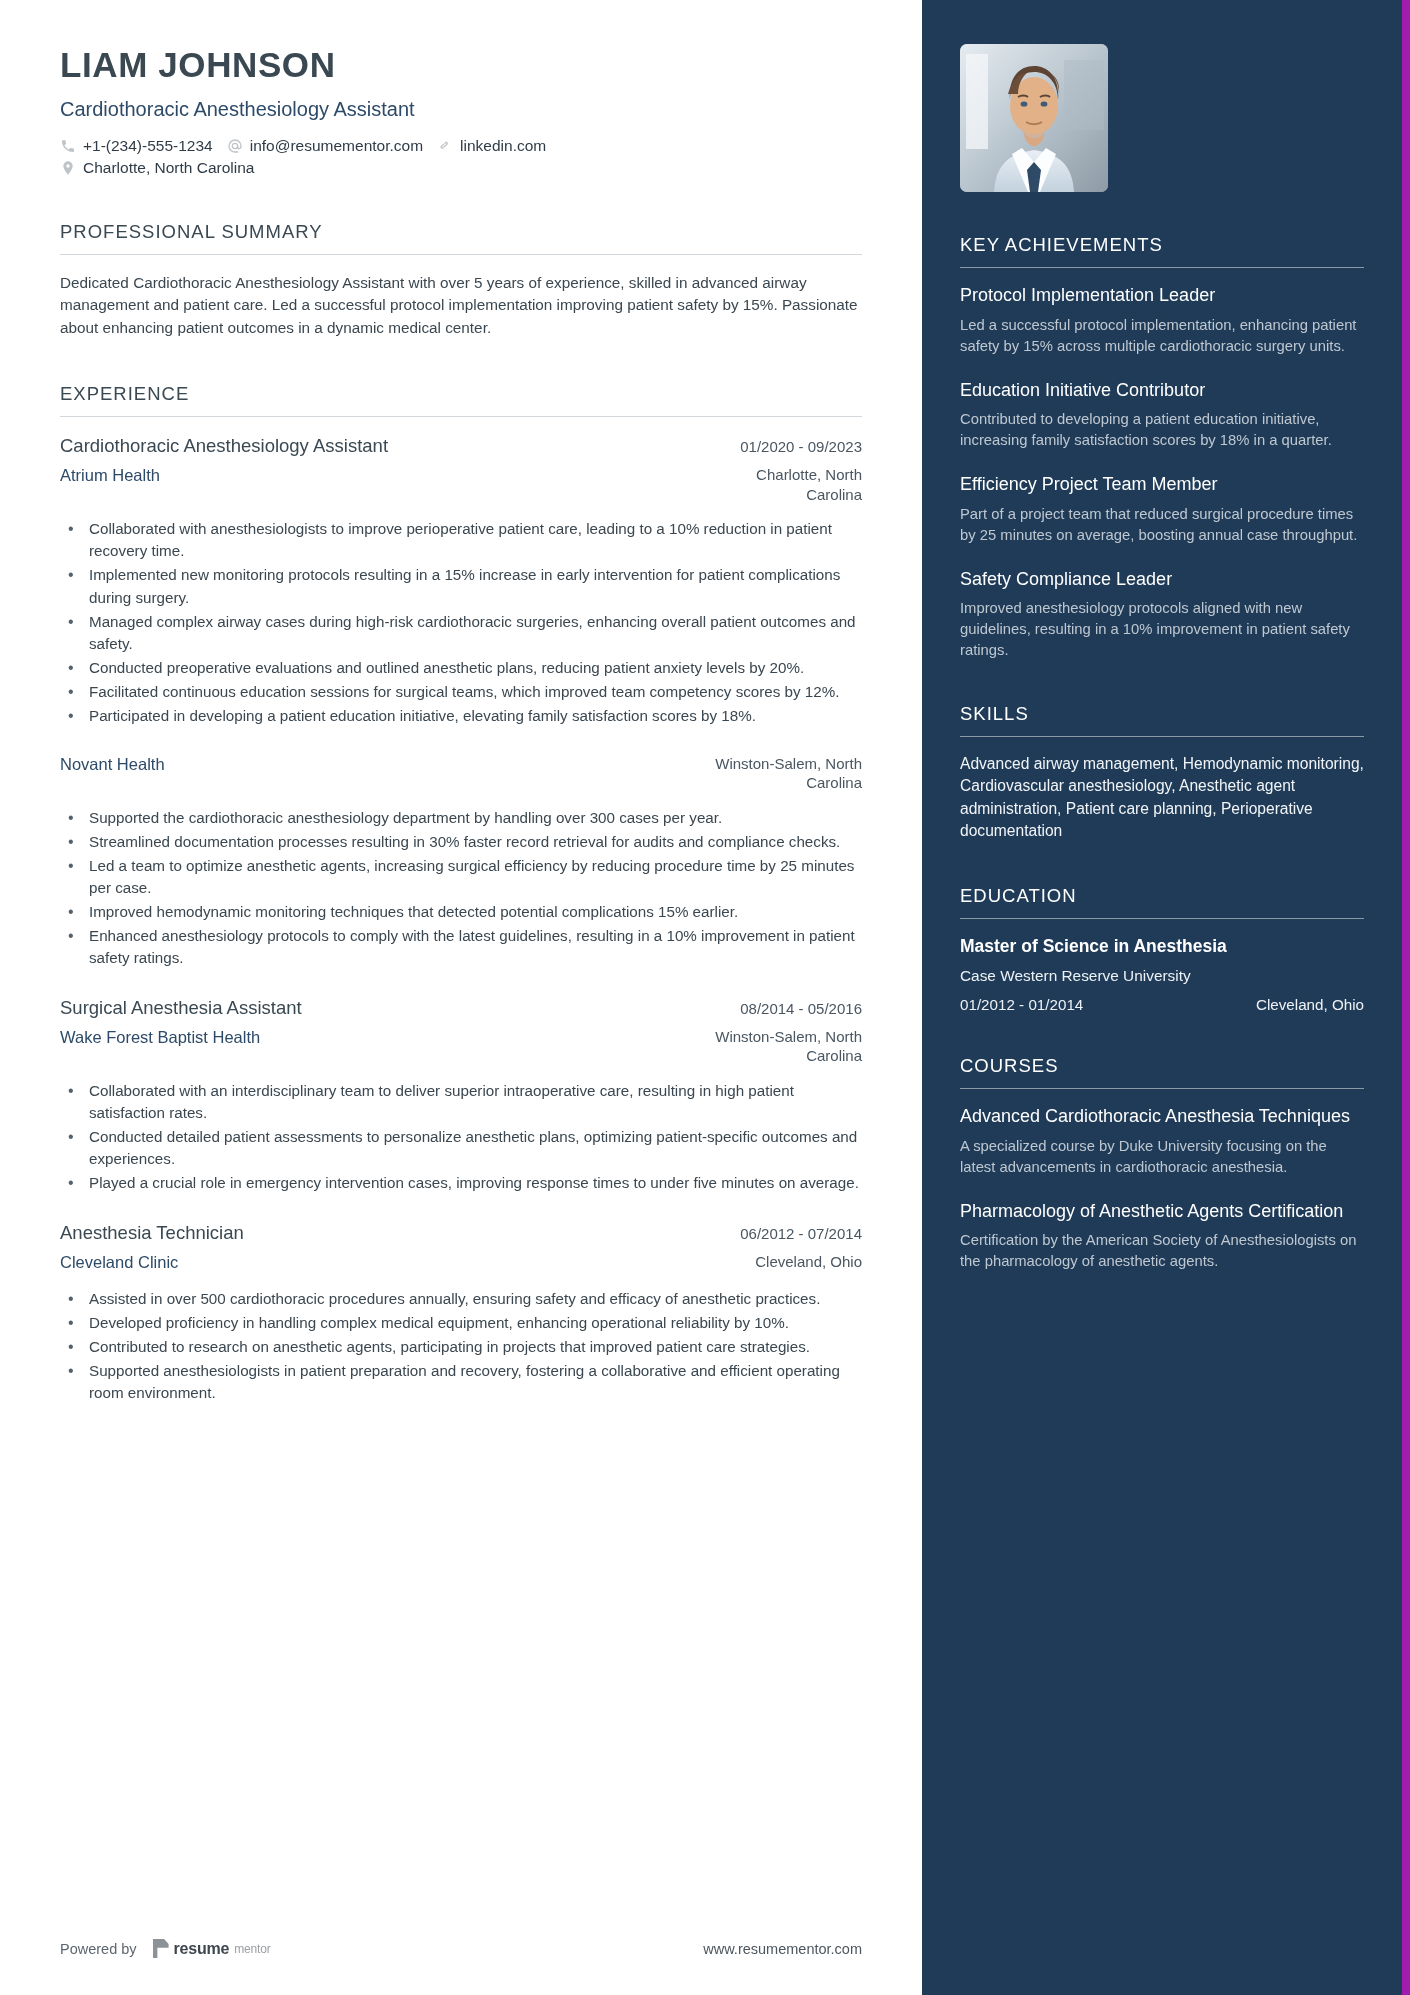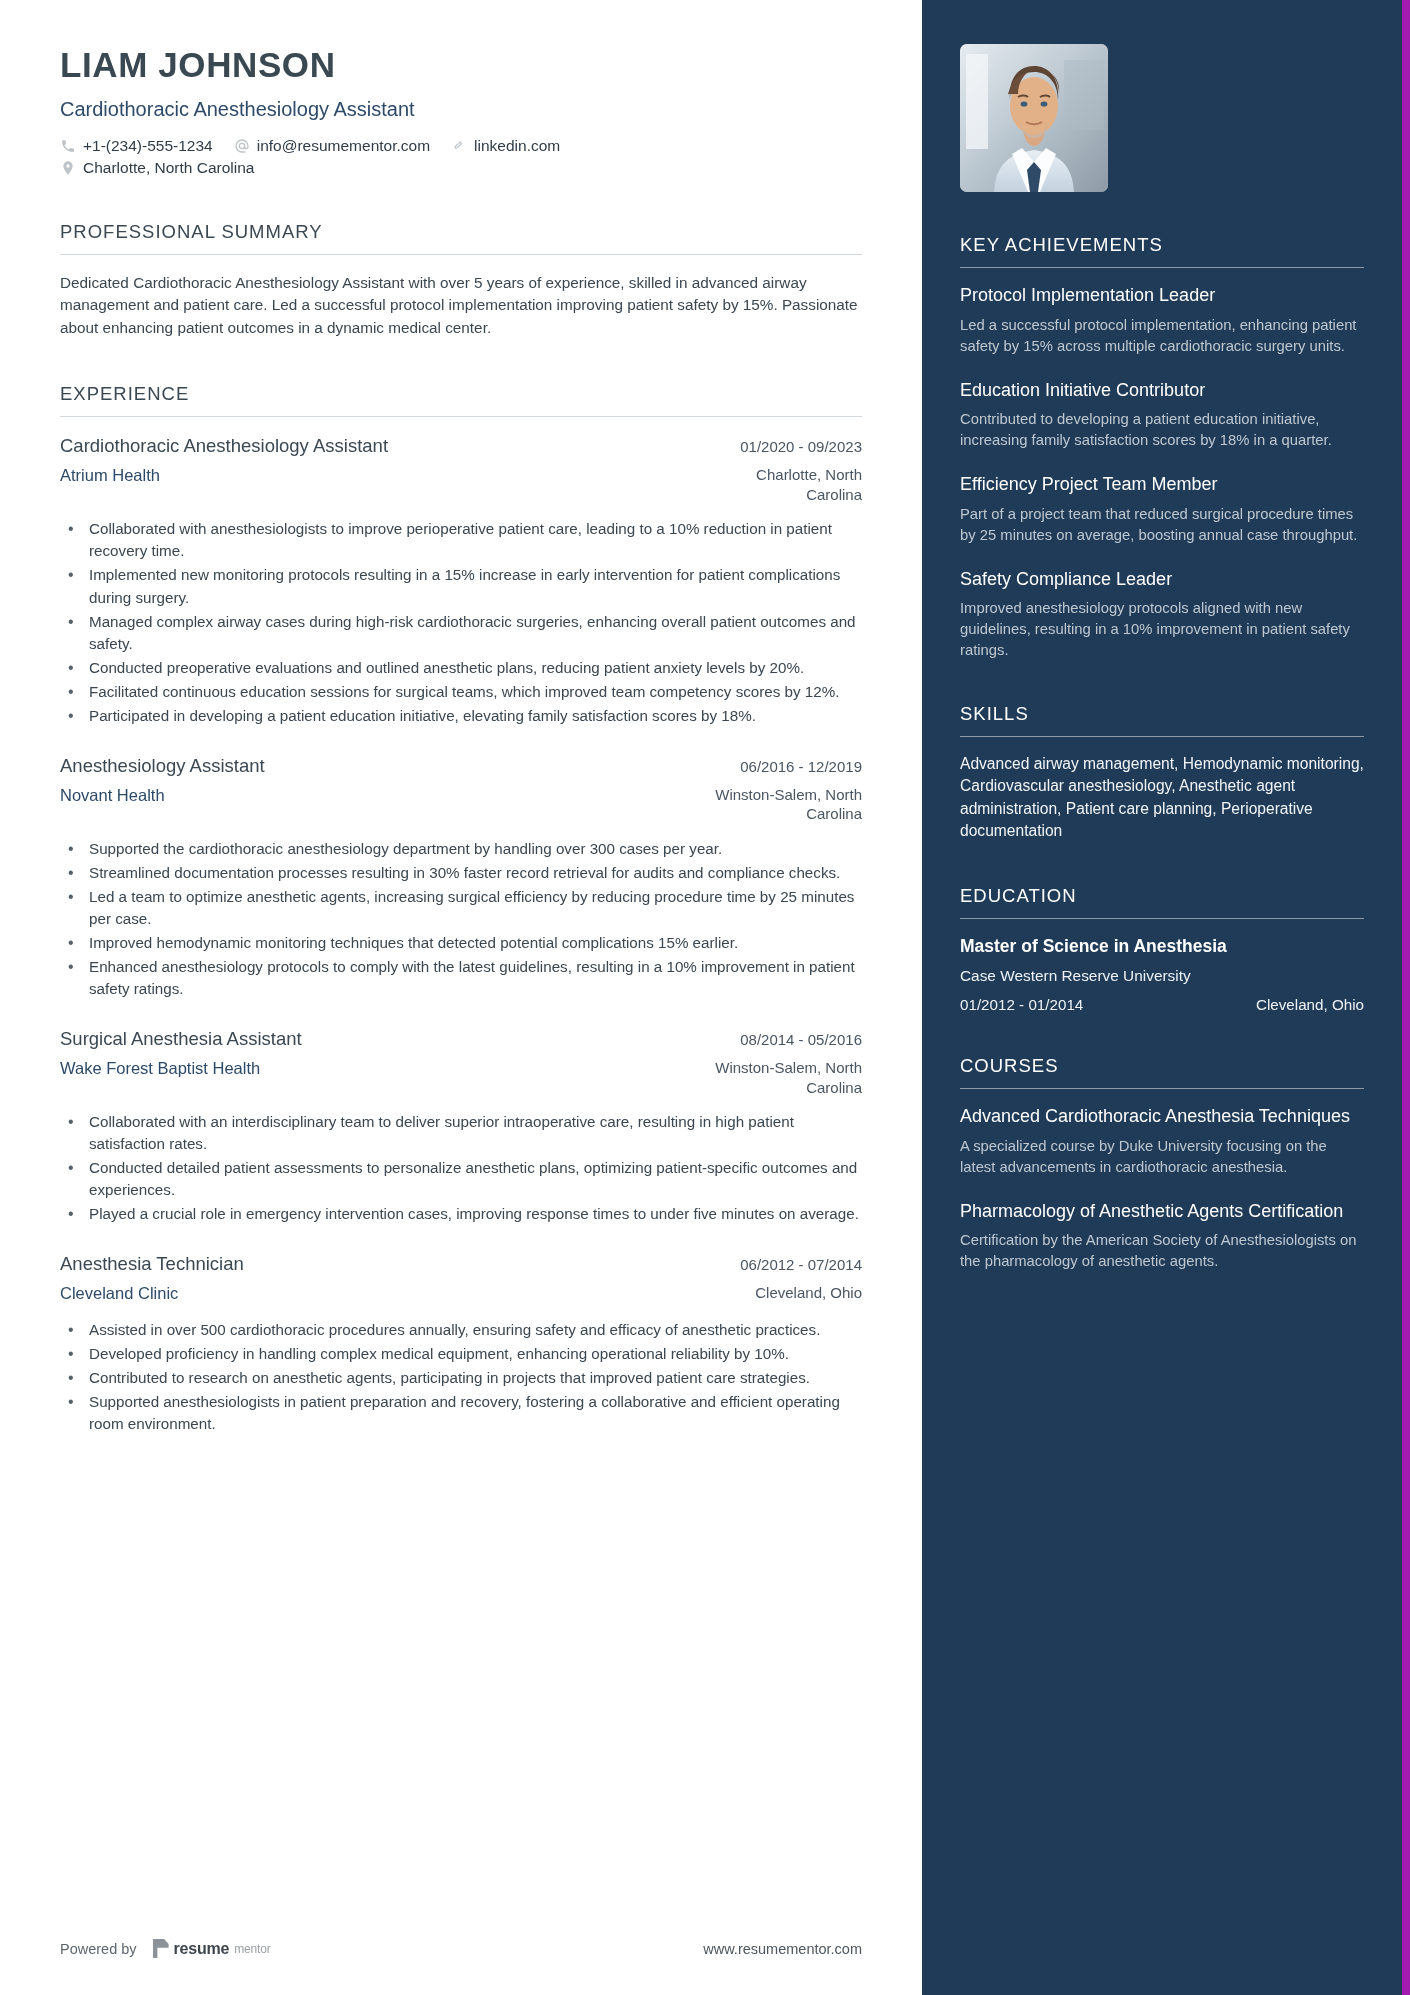--- a/index.html
+++ b/index.html
@@ -15,21 +15,21 @@
   
   .main { width:922px; height:1995px; position:relative; background:#fff; padding:46px 60px 0 60px; }
 
   .name {
     font-size:35px; font-weight:bold; letter-spacing:0.6px;
     color:#3a4852; line-height:1.1; margin-bottom:13px;
   }
   .job-title { font-size:20px; color:#2d4a68; margin-bottom:16px; font-weight:400; }
 
   .contact-rows { font-size:15.5px; color:#2f3c47; }
-  .contact-line { display:flex; align-items:flex-start; gap:7px; margin-bottom:4px; flex-wrap:wrap; }
+  .contact-line { display:flex; align-items:flex-start; margin-bottom:4px; flex-wrap:wrap; }
   .citem { display:flex; align-items:center; gap:7px; margin-right:14px; }
   .cicon { width:16px; height:16px; flex:0 0 16px; display:inline-block; opacity:.55; }
   .cicon svg { display:block; width:16px; height:16px; fill:#8a949c; }
 
   .sec { margin-top:44px; }
   .sec-title {
     font-size:18.5px; letter-spacing:1px; color:#3a4852; font-weight:400;
     padding-bottom:11px; text-transform:uppercase;
   }
   .sec-rule { height:1px; background:#d3d8dc; margin-bottom:17px; }
@@ -171,24 +171,20 @@
      <ul class="bullets">
               <li>Collaborated with anesthesiologists to improve perioperative patient care, leading to a 10% reduction in patient recovery time.</li>
               <li>Implemented new monitoring protocols resulting in a 15% increase in early intervention for patient complications during surgery.</li>
               <li>Managed complex airway cases during high-risk cardiothoracic surgeries, enhancing overall patient outcomes and safety.</li>
               <li>Conducted preoperative evaluations and outlined anesthetic plans, reducing patient anxiety levels by 20%.</li>
               <li>Facilitated continuous education sessions for surgical teams, which improved team competency scores by 12%.</li>
               <li>Participated in developing a patient education initiative, elevating family satisfaction scores by 18%.</li>
             </ul>
           </div>
           <div class="job">
-            <div class="job-row">
-       <div class="job-role">Anesthesiology Assistant</div>
-       <div class="job-date">06/2016 - 12/2019</div>
-     </div>
      <div class="job-row2">
        <div class="job-company">Novant Health</div>
        <div class="job-loc">Winston-Salem, North Carolina</div>
      </div>
      <ul class="bullets">
               <li>Supported the cardiothoracic anesthesiology department by handling over 300 cases per year.</li>
               <li>Streamlined documentation processes resulting in 30% faster record retrieval for audits and compliance checks.</li>
               <li>Led a team to optimize anesthetic agents, increasing surgical efficiency by reducing procedure time by 25 minutes per case.</li>
               <li>Improved hemodynamic monitoring techniques that detected potential complications 15% earlier.</li>
               <li>Enhanced anesthesiology protocols to comply with the latest guidelines, resulting in a 10% improvement in patient safety ratings.</li>

